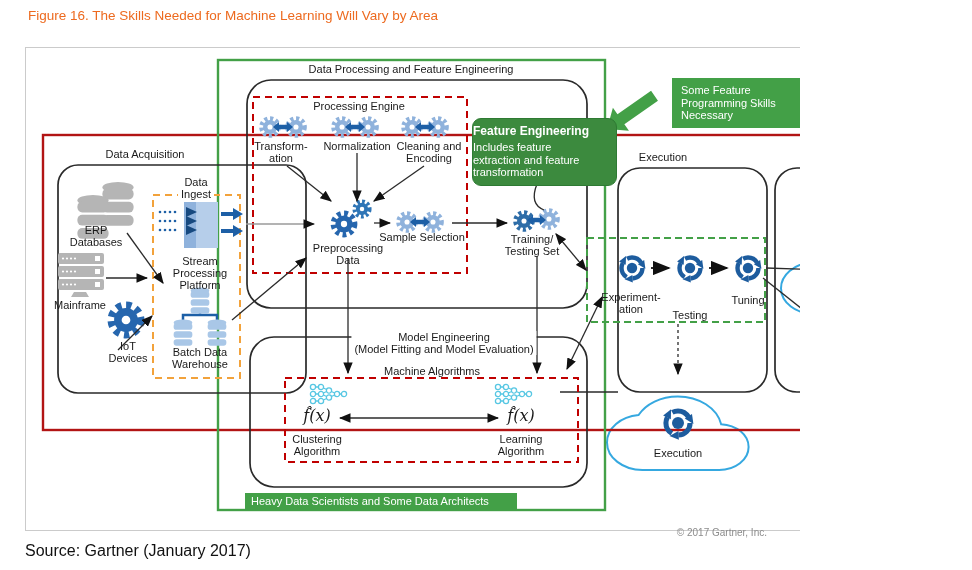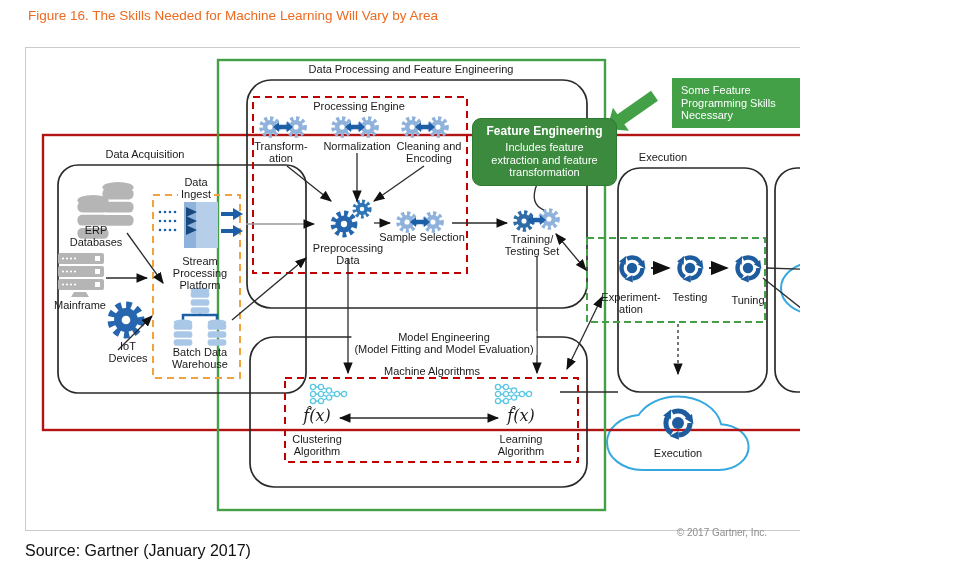--- a/index.html
+++ b/index.html
@@ -12,21 +12,21 @@
        color:#1a1a1a;text-align:center;white-space:nowrap;}
   .bg{background:#fff;padding:0 3px;}
   .fx{font-family:"DejaVu Serif",serif;font-style:italic;font-size:16px;}
   .banner{position:absolute;color:#fff;font-size:11px;line-height:17px;height:17px;
           padding-left:6px;white-space:nowrap;}
   .banner-red{background:#A60F0F;}
   .banner-green{background:#43A047;}
   .dynbox{position:absolute;left:672px;top:78px;width:136px;background:#43A047;color:#fff;
           font-size:11px;line-height:12.5px;padding:6px 0 6px 9px;}
   .fecall{position:absolute;left:472px;top:118px;width:143px;background:#3C8A3E;color:#fff;
-          border:1px solid #2E7A33;border-radius:9px;text-align:center;padding:5px 0 6px 0;}
+          border:1px solid #2E7A33;border-radius:9px;padding:5px 0 6px 0;}
   .fecall .fetitle{font-size:12px;font-weight:bold;margin-bottom:3px;}
   .fecall .feline{font-size:11px;line-height:12.5px;}
   .source{position:absolute;left:25px;top:542px;font-size:16px;color:#111;}
   .copyright{position:absolute;right:33px;top:510px;font-size:10px;color:#8C8C8C;margin-top:17px;}
 </style>
 </head>
 <body>
 
 <div class="page">
 
@@ -247,20 +247,21 @@
       <line x1="537" y1="256" x2="537" y2="373" marker-end="url(#ah)"></line>
       <line x1="340" y1="418" x2="498" y2="418" marker-start="url(#ah)" marker-end="url(#ah)"></line>
       <path d="M537,184 Q529,204 544,210"></path>
     </g>
 
     <g transform="translate(607,129) rotate(-35)" fill="#43A047">
       <polygon points="0,0 17,-14 17,-6 58,-6 58,6 17,6 17,14"></polygon>
     </g>
   </svg>
 
+  <div class="banner banner-green" style="left:245px;top:493px;width:266px;">Heavy Data Scientists and Some Data Architects</div>
 
   <div class="dynbox">
     <div>Some Feature</div>
     <div>Programming Skills</div>
     <div>Necessary</div>
   </div>
 
   <div class="fecall">
     <div class="fetitle">Feature Engineering</div>
     <div class="feline">Includes feature</div>
@@ -316,21 +317,21 @@
   </div>
   <div class="lbl" style="left:422px;top:231px">Sample Selection</div>
   <div class="lbl" style="left:532px;top:233px">
     <div>Training/</div>
       <div>Testing Set</div>
   </div>
   <div class="lbl" style="left:631px;top:291px">
     <div>Experiment-</div>
       <div>ation</div>
   </div>
-  <div class="lbl" style="left:690px;top:291px">Testing</div>
+  <div class="lbl" style="left:690px;top:309px">Testing</div>
   <div class="lbl" style="left:748px;top:294px">Tuning</div>
   <div class="lbl" style="left:859px;top:362px">
     <div>Data</div>
       <div>Storage</div>
   </div>
   <div class="lbl fx" style="left:317px;top:410px">f̂(x)</div>
   <div class="lbl fx" style="left:521px;top:410px">f̂(x)</div>
   <div class="lbl" style="left:317px;top:433px">
     <div>Clustering</div>
       <div>Algorithm</div>

